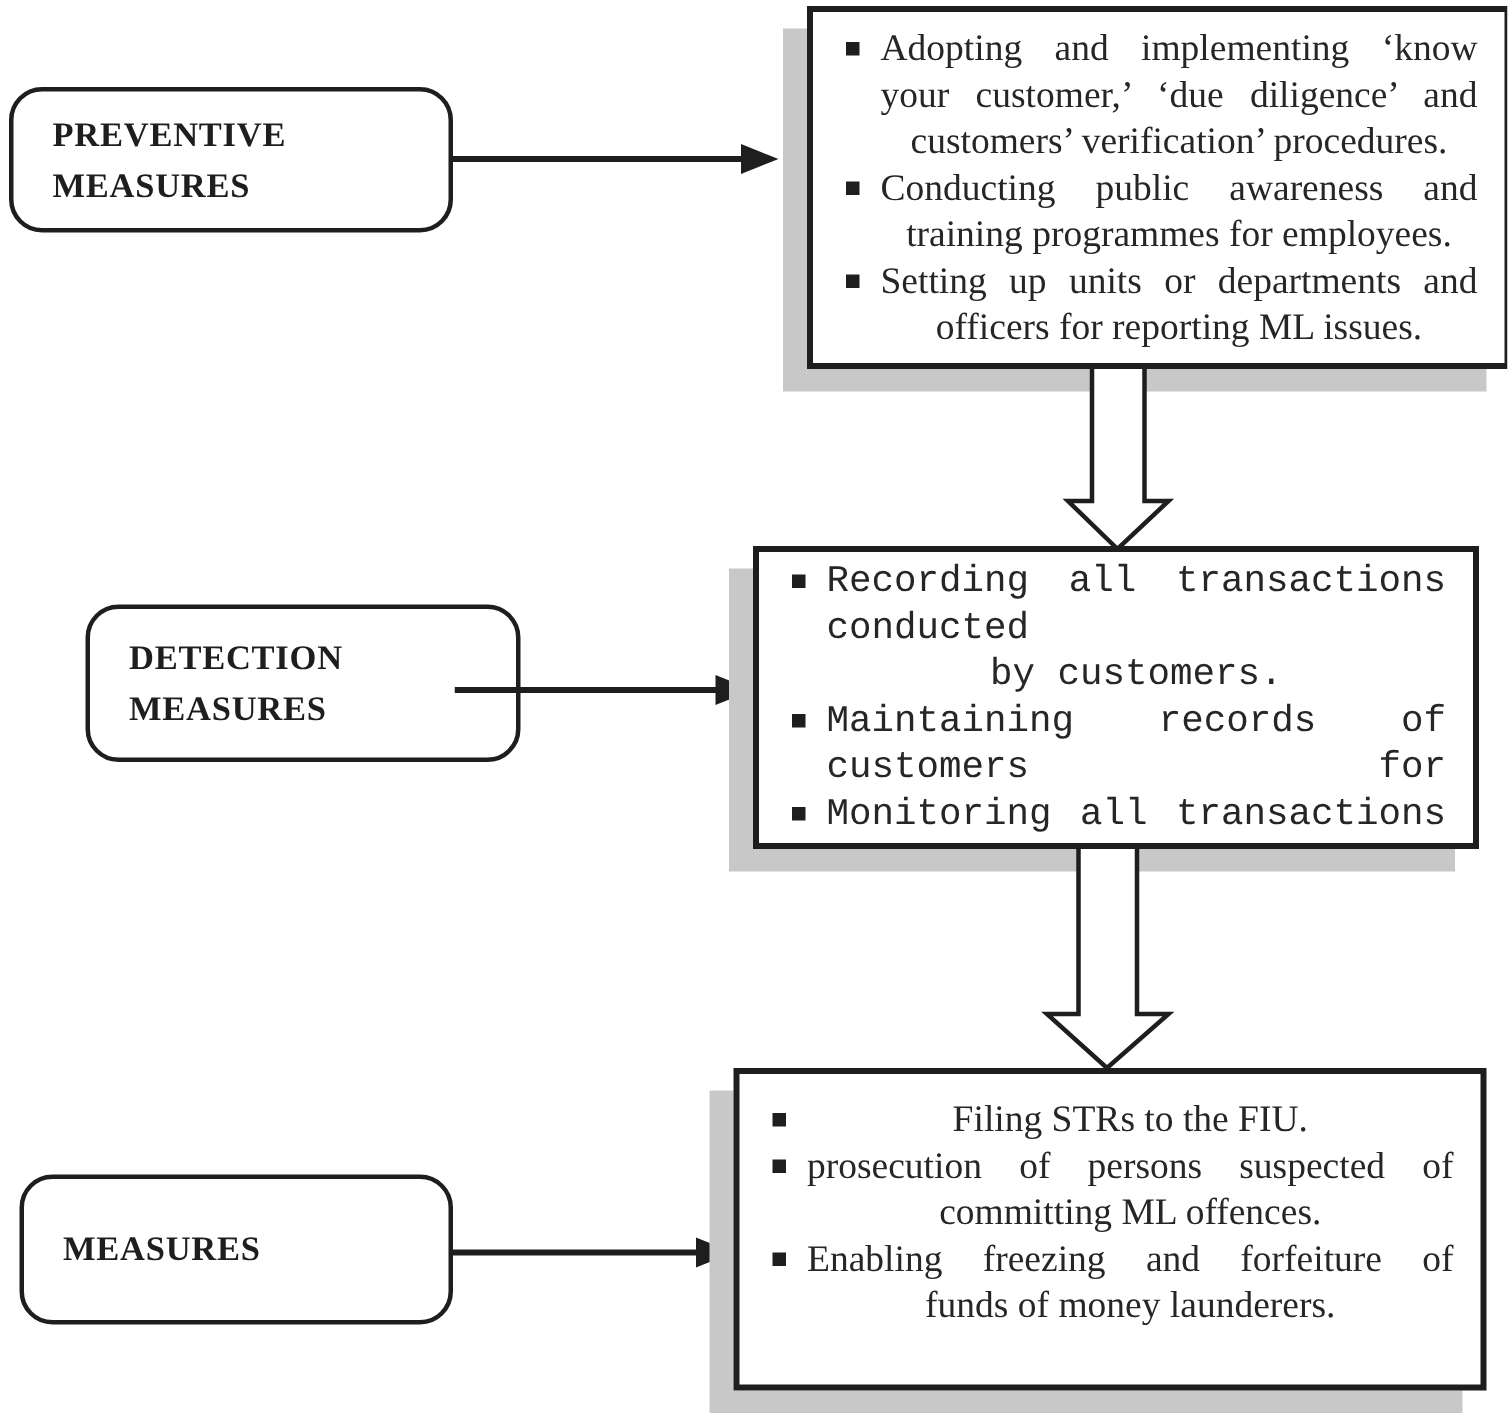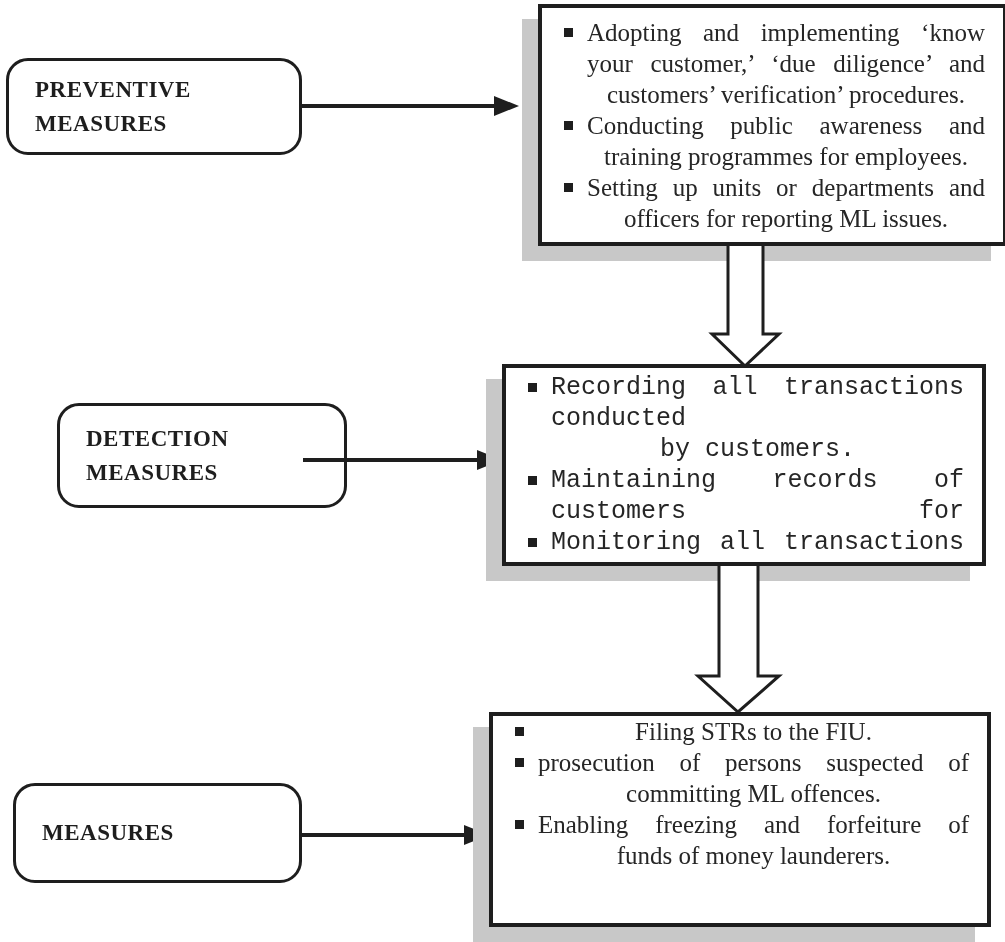--- a/index.html
+++ b/index.html
@@ -19,21 +19,21 @@
   #label-c{left:13px;top:783px;width:289px;height:100px;}
 
   
   .panel{
     position:absolute;background:#ffffff;border:4px solid #1e1e1e;box-sizing:border-box;
     box-shadow:-16px 15px 0 0 #c8c8c8;
     padding:8px 18px 6px 22px;
   }
   #panel-1{left:538px;top:4px;width:469px;height:242px;padding-top:9px;}
   #panel-2{left:502px;top:364px;width:484px;height:202px;padding-top:4px;font-family:Liberation Mono, monospace;}
-  #panel-3{left:489px;top:712px;width:502px;height:215px;padding-top:0;}
+  #panel-3{left:489px;top:712px;width:502px;height:215px;padding-top:15px;}
 
   .bullet{display:flex;align-items:flex-start;}
   .marker{
     flex:0 0 9px;width:9px;height:9px;background:#1e1e1e;margin-top:11px;margin-right:14px;
   }
   .btext{flex:1;font-size:25px;line-height:31px;min-width:0;}
   .jl{text-align:justify;text-align-last:justify;}
   .ll{text-align:center;}
 
   

